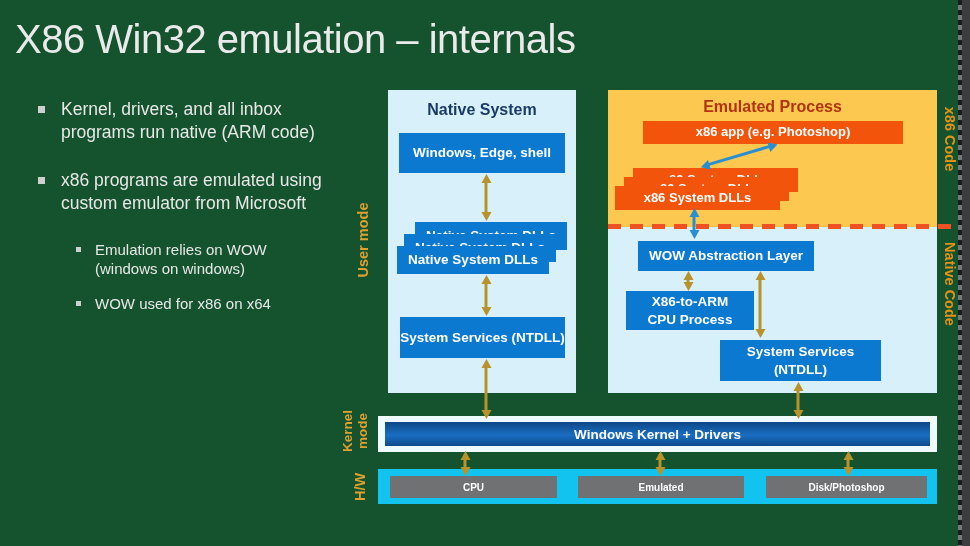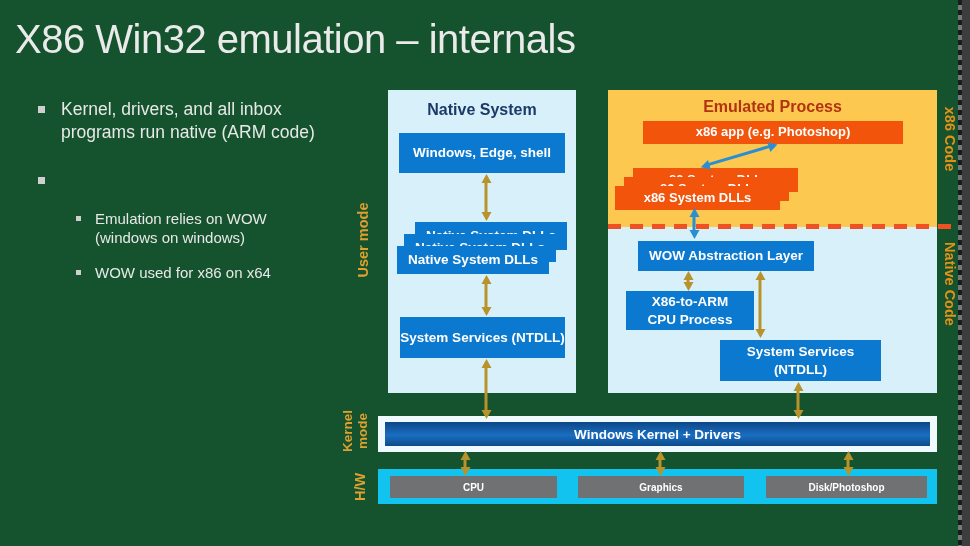--- a/index.html
+++ b/index.html
@@ -90,20 +90,21 @@
 
   <h1 class="slide-title">X86 Win32 emulation – internals</h1>
 
   <div class="bullets">
     <div class="b l1">
       <span class="sq"></span>
       <span class="btxt">Kernel, drivers, and all inbox programs run native (ARM code)</span>
     </div>
     <div class="b l1">
       <span class="sq"></span>
+      <span class="btxt">x86 programs are emulated using custom emulator from Microsoft</span>
     </div>
     <div class="b l2">
       <span class="sq"></span>
       <span class="btxt">Emulation relies on WOW (windows on windows)</span>
     </div>
     <div class="b l2">
       <span class="sq"></span>
       <span class="btxt">WOW used for x86 on x64</span>
     </div>
   </div>
@@ -139,21 +140,21 @@
   </div>
 
   <div class="dash"></div>
 
   <div class="kernel-band">
     <div class="kernel-bar">Windows Kernel + Drivers</div>
   </div>
 
   <div class="hw-band">
     <div class="graybox" style="left:12px;width:167px;">CPU</div>
-    <div class="graybox" style="left:200px;width:166px;">Graphics</div>
+    <div class="graybox" style="left:200px;width:166px;">Emulated</div>
     <div class="graybox" style="left:388px;width:161px;">Disk/Photoshop</div>
   </div>
 
   <div class="av" style="--c:#b8922a;left:486px;top:174px;height:47px;"></div>
   <div class="av" style="--c:#b8922a;left:486px;top:275px;height:41px;"></div>
   <div class="av" style="--c:#b8922a;left:486px;top:359px;height:60px;"></div>
   <div class="av" style="--c:#b8922a;left:688px;top:271px;height:20px;"></div>
   <div class="av" style="--c:#b8922a;left:760px;top:271px;height:67px;"></div>
   <div class="av" style="--c:#b8922a;left:798px;top:382px;height:37px;"></div>
   <div class="av" style="--c:#b8922a;left:465px;top:451px;height:25px;"></div>

